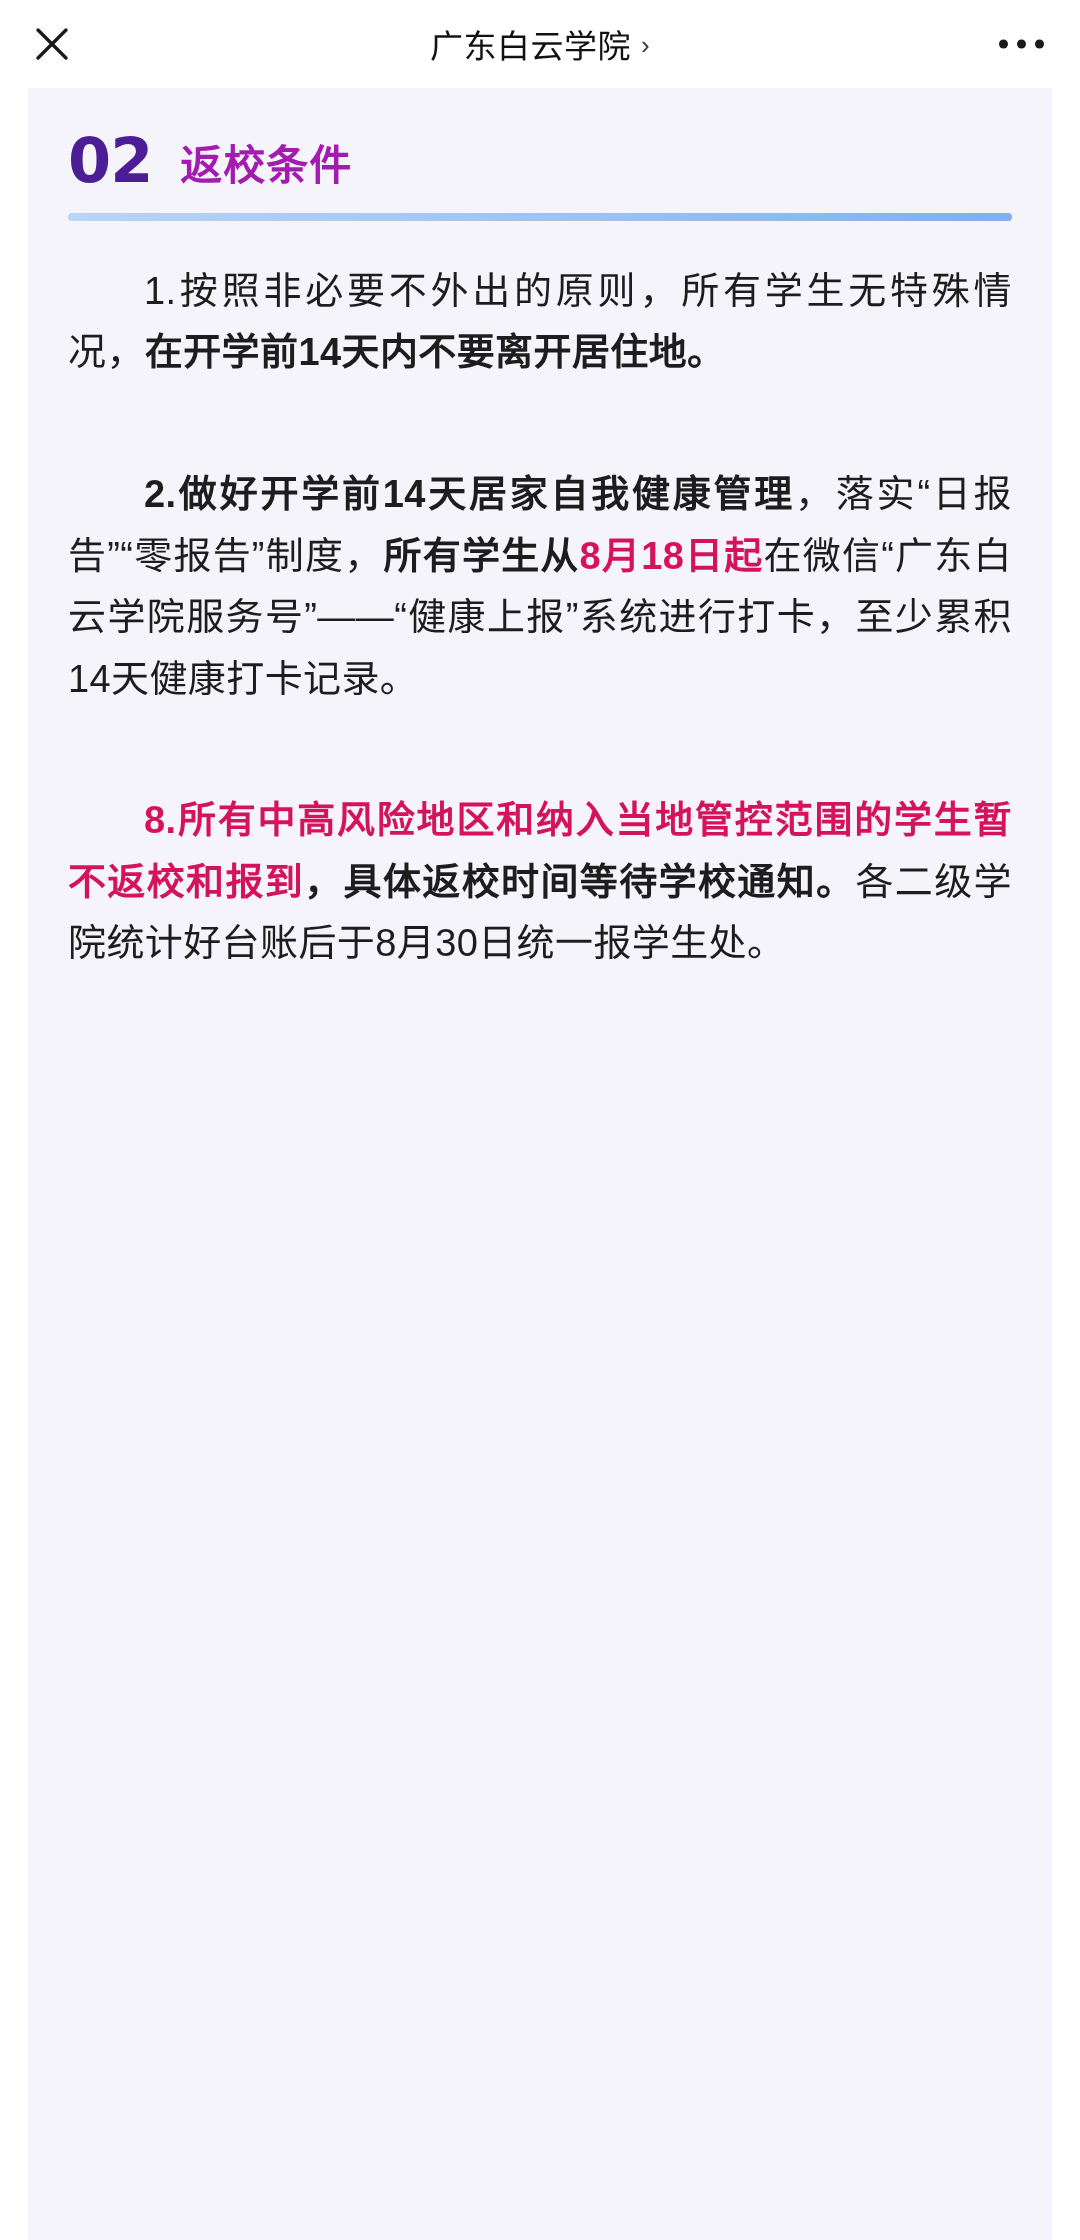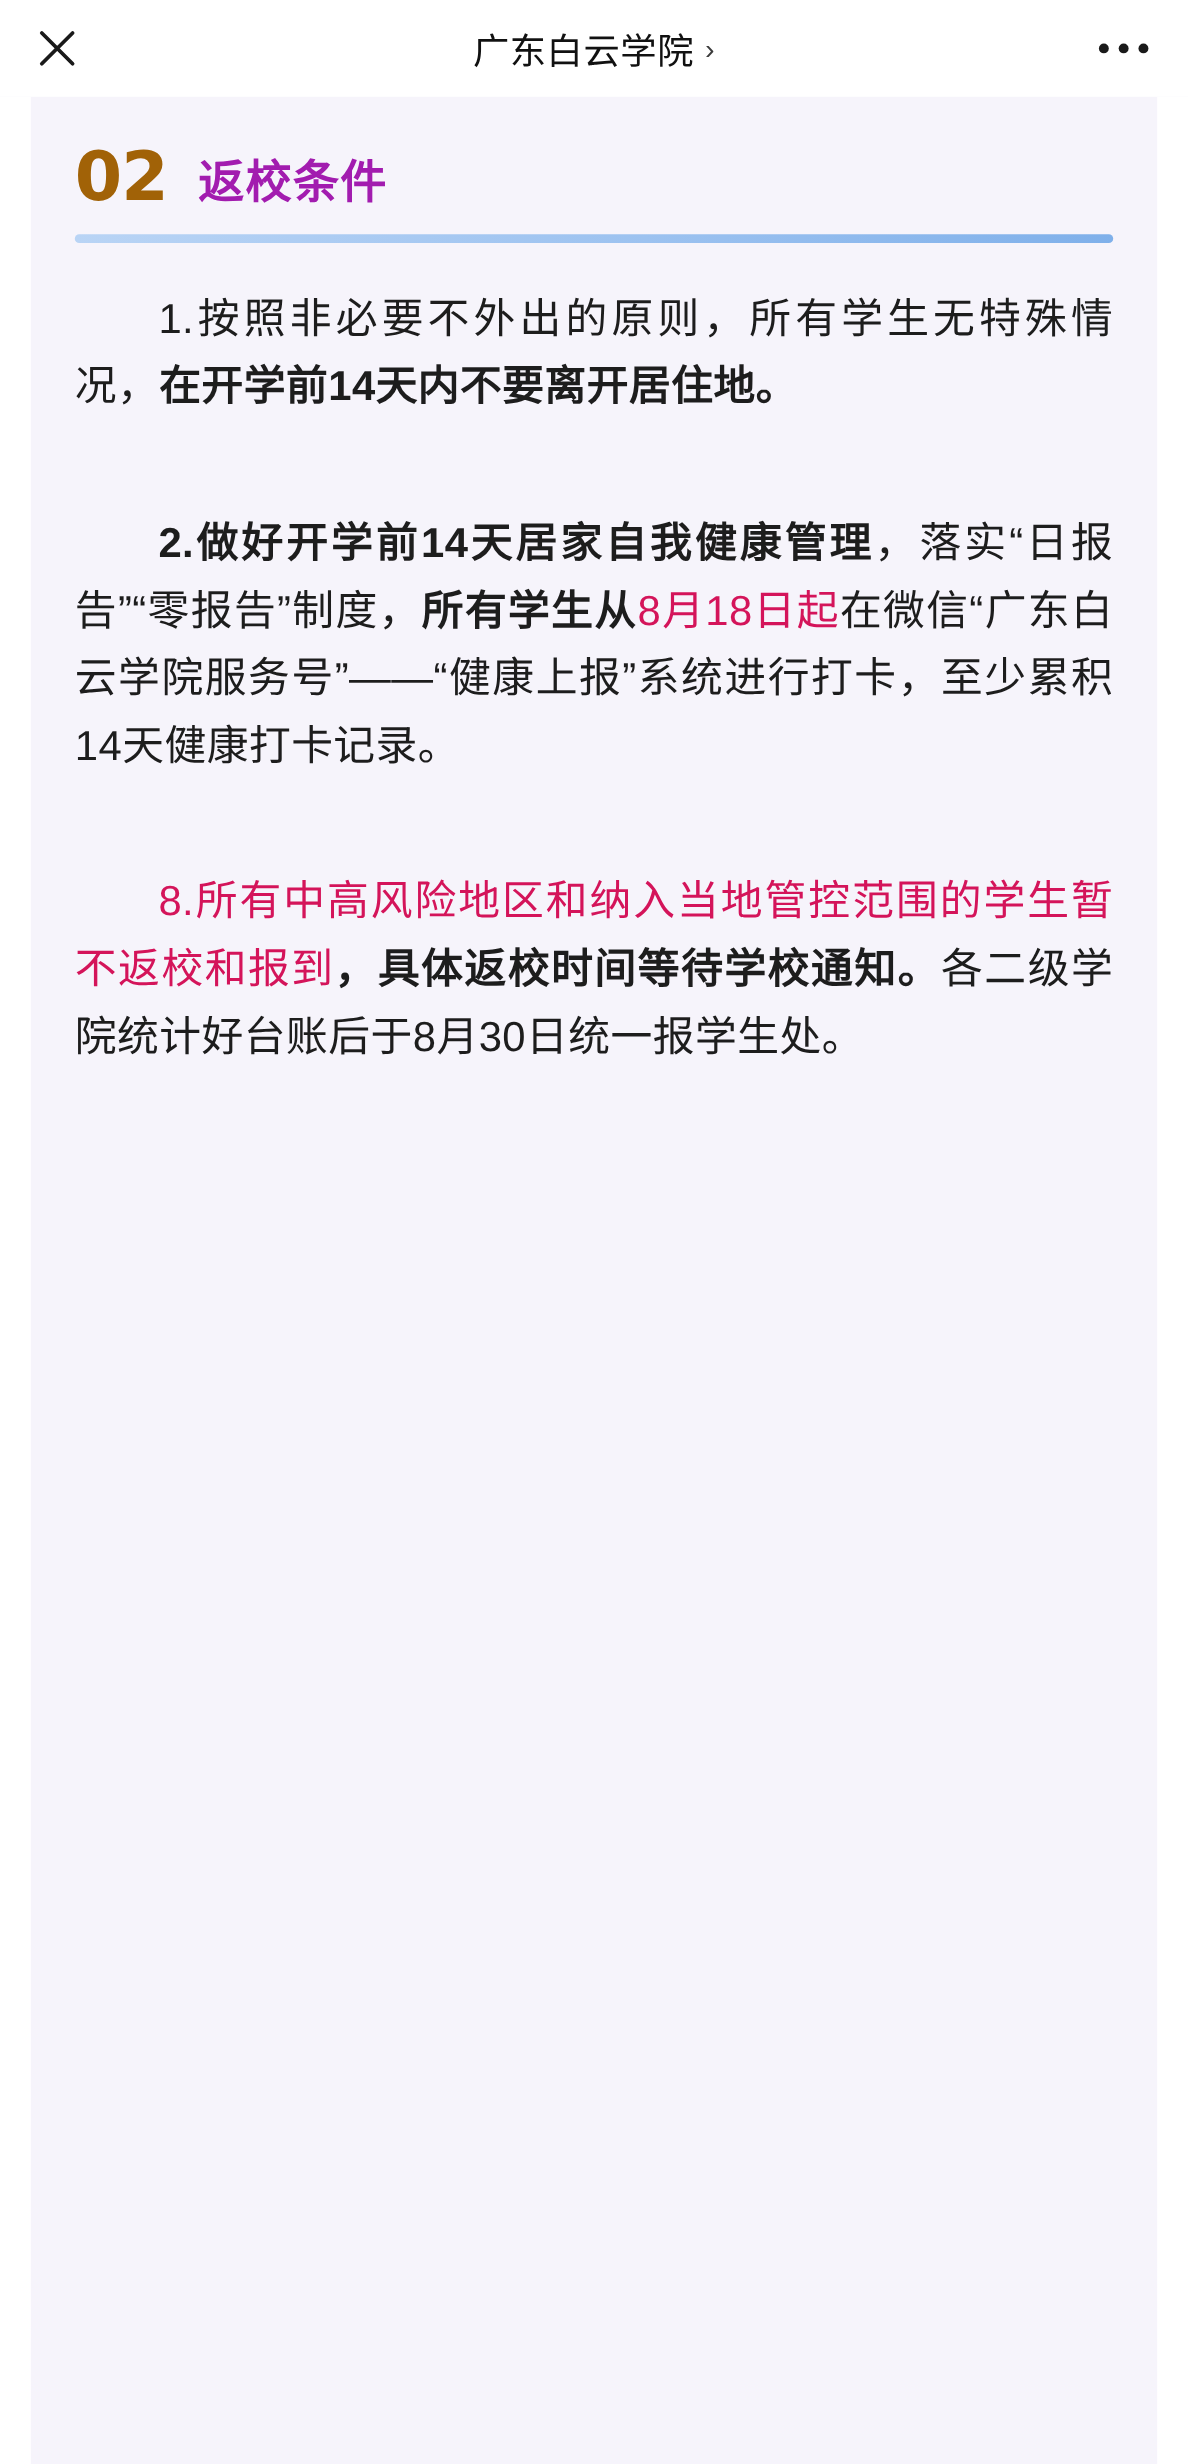--- a/index.html
+++ b/index.html
@@ -108,21 +108,21 @@
   .sec-head {
     padding-top: 44px;
     display: flex;
     align-items: flex-end;
     gap: 28px;
   }
   .sec-num {
     font-family: "DejaVu Sans", sans-serif;
     font-size: 62px;
     font-weight: 700;
-    color: #a16207;
+    color: #4c1d95;
     line-height: 0.95;
     letter-spacing: -1px;
   }
   .sec-title {
     font-size: 42px;
     font-weight: 700;
     color: #a21caf;
     line-height: 1;
     padding-bottom: 4px;
     letter-spacing: 1px;
@@ -141,21 +141,21 @@
     color: #1d1d1d;
     letter-spacing: 0.4px;
     text-align: justify;
     margin: 0;
     padding: 0;
   }
   .p-gap-1 { margin-top: 40px; }
   .p-gap { margin-top: 80px; }
   .indent { display: inline-block; width: 76px; }
   .b { font-weight: 700; }
-  .redbold { color: #d4145a; font-weight: 400; }
+  .redbold { color: #d4145a; font-weight: 700; }
 </style>
 </head>
 <body>
 
 <div class="navbar">
   <div class="nav-close">
     <svg width="40" height="40" viewBox="0 0 40 40" aria-hidden="true">
       <line x1="6" y1="6" x2="34" y2="34" stroke="#1a1a1a" stroke-width="3.4" stroke-linecap="round"></line>
       <line x1="34" y1="6" x2="6" y2="34" stroke="#1a1a1a" stroke-width="3.4" stroke-linecap="round"></line>
     </svg>

